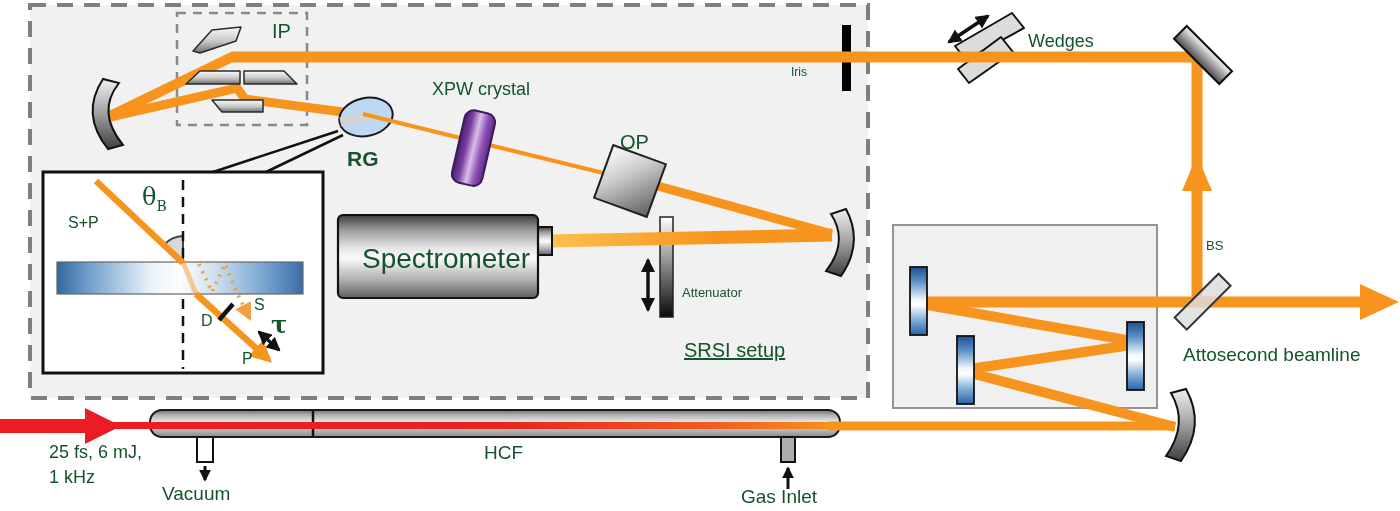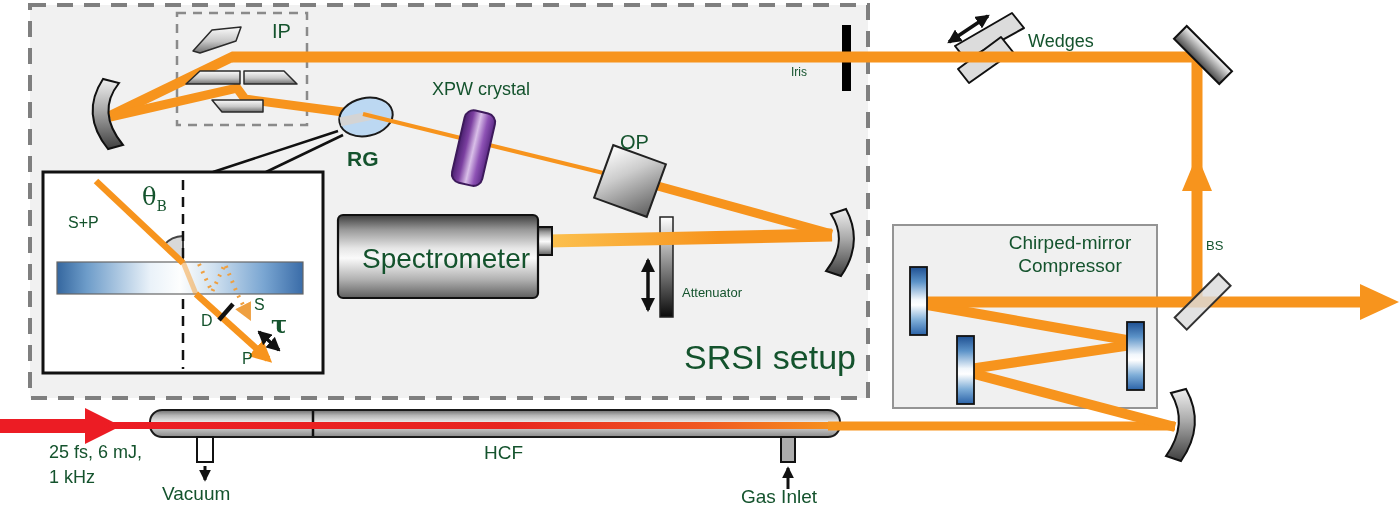--- a/index.html
+++ b/index.html
@@ -226,26 +226,23 @@
 </svg>
 
 <div class="lbl" style="left:272px;top:20px;font-size:20px;">IP</div>
 <div class="lbl" style="left:791px;top:66px;font-size:12px;">Iris</div>
 <div class="lbl" style="left:1028px;top:32px;font-size:18px;">Wedges</div>
 <div class="lbl" style="left:432px;top:80px;font-size:18px;">XPW crystal</div>
 <div class="lbl" style="left:347px;top:147px;font-size:21px;font-weight:bold;">RG</div>
 <div class="lbl" style="left:620px;top:131px;font-size:20px;">OP</div>
 <div class="lbl center" style="left:348px;top:244px;width:196px;font-size:28px;">Spectrometer</div>
 <div class="lbl" style="left:682px;top:286px;font-size:13px;">Attenuator</div>
-<div class="lbl" style="left:684px;top:339px;font-size:34px;">SRSI setup</div>
-<div class="lbl center" style="left:985px;top:231px;width:170px;font-size:19px;line-height:23px;">
-  <span>Chirped-mirror</span><br>
-  <span>Compressor</span>
-</div>
+<div class="lbl" style="left:684px;top:339px;font-size:20px;text-decoration:underline;">SRSI setup</div>
 <div class="lbl" style="left:1206px;top:239px;font-size:13px;">BS</div>
+<div class="lbl" style="left:1183px;top:345px;font-size:19px;">Attosecond beamline</div>
 <div class="lbl" style="left:484px;top:443px;font-size:19px;">HCF</div>
 <div class="lbl" style="left:162px;top:484px;font-size:19px;">Vacuum</div>
 <div class="lbl" style="left:741px;top:487px;font-size:19px;text-align:center;">Gas Inlet</div>
 <div class="lbl" style="left:6px;top:440px;font-size:18px;line-height:25px;margin-left:43px;">
   <span>25 fs, 6 mJ,</span><br>
   <span>1 kHz</span>
 </div>
 
 <div class="lbl" style="left:68px;top:203px;font-size:16px;margin-top:11px;">S+P</div>
 <div class="lbl serifit" style="left:142px;top:184px;font-size:24px;">

